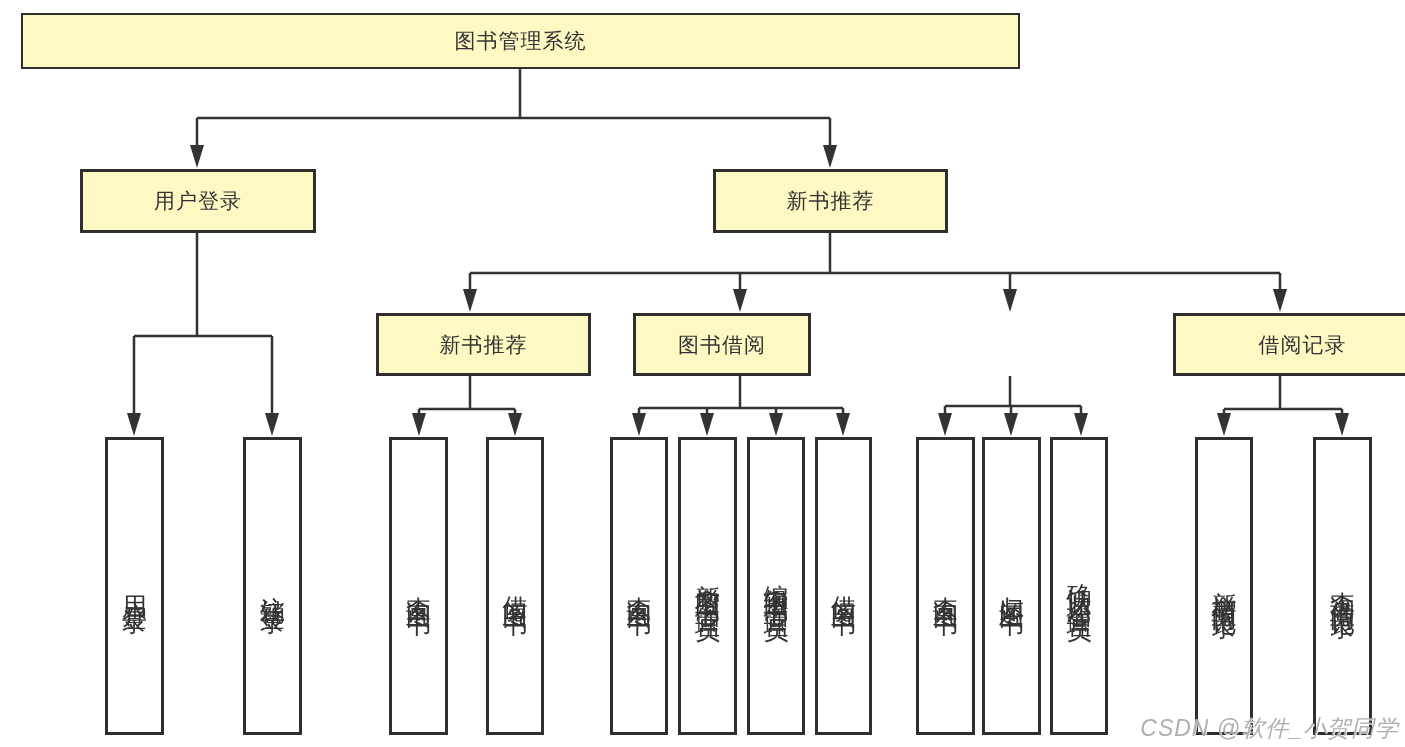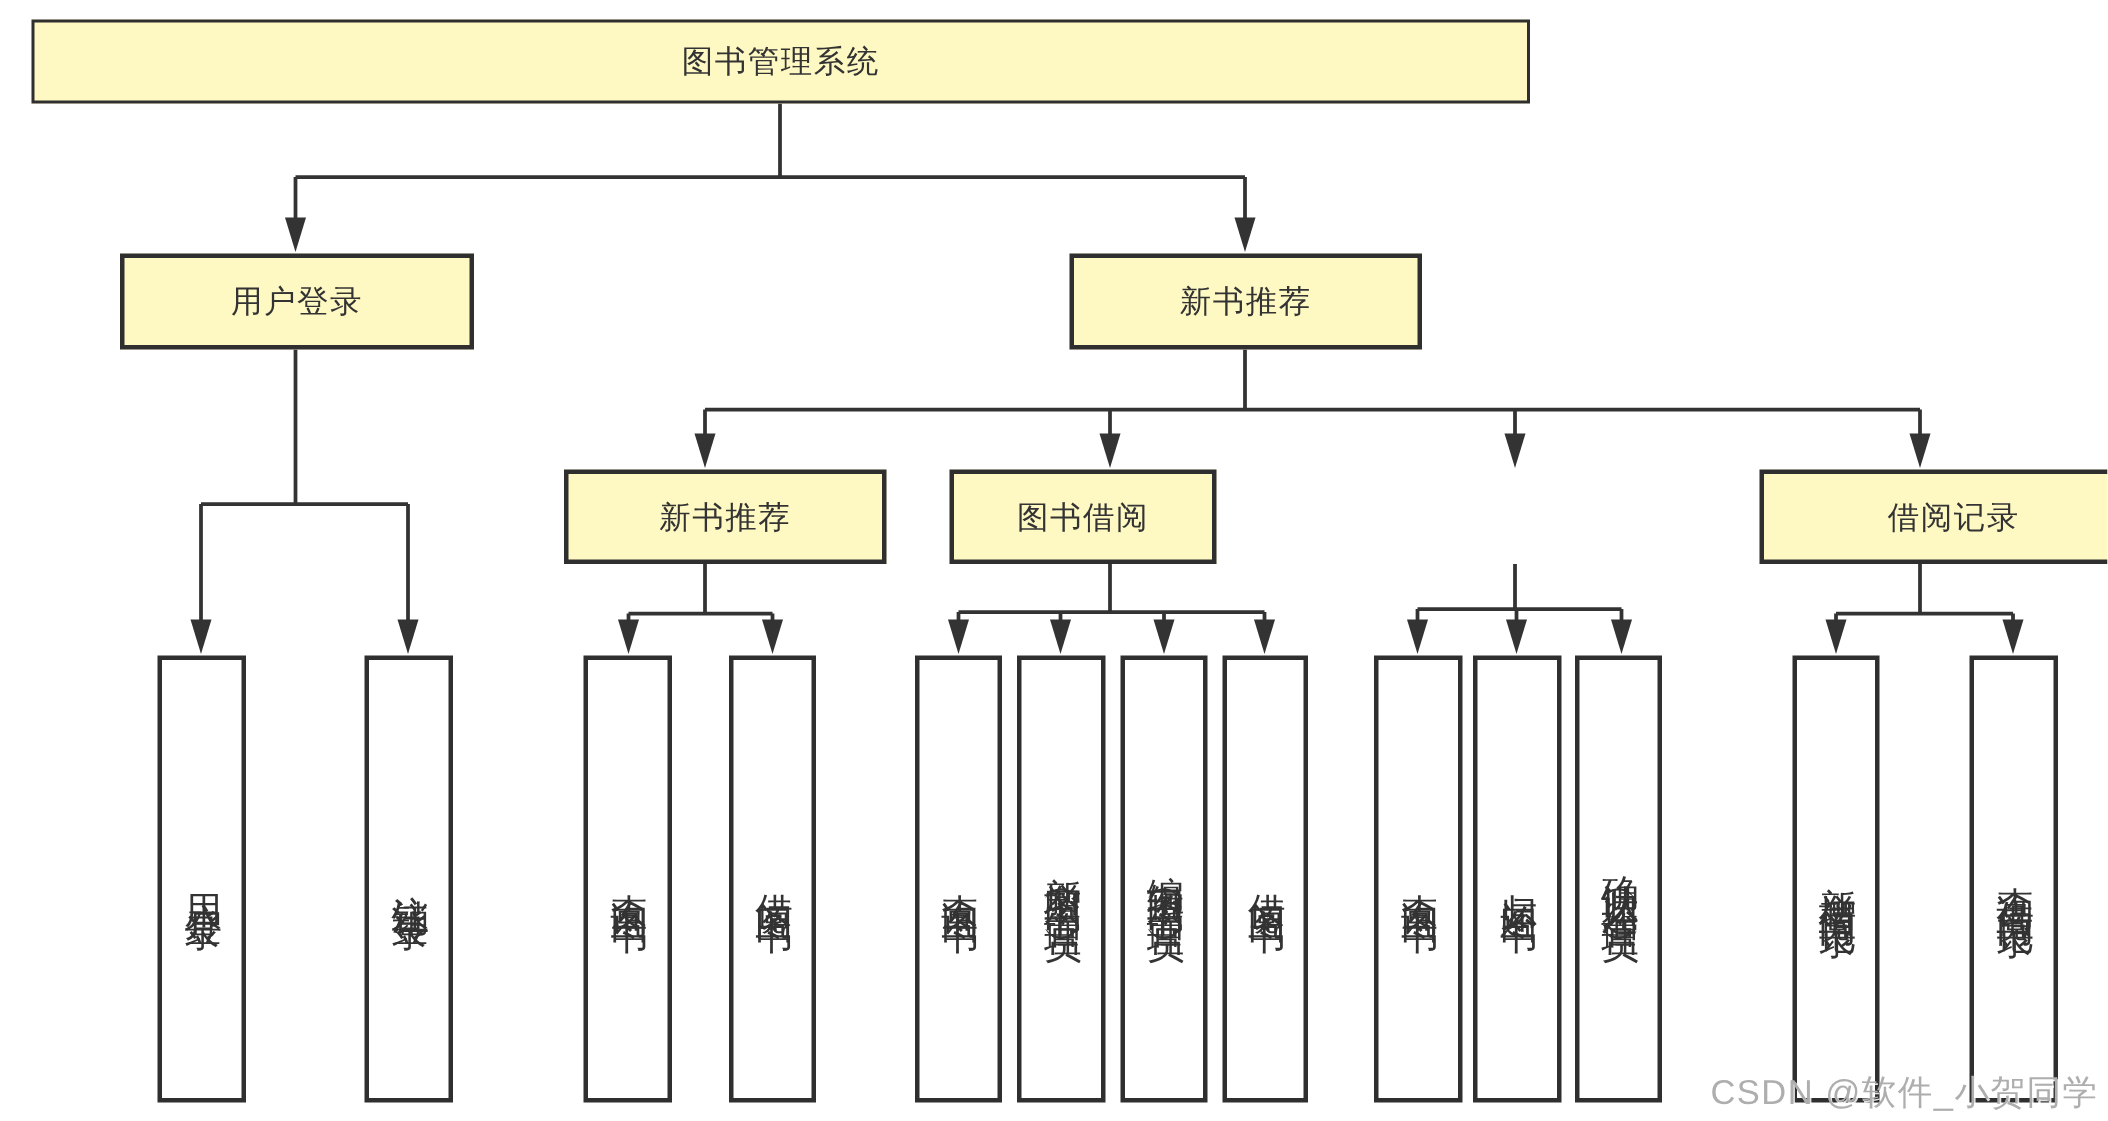--- a/index.html
+++ b/index.html
@@ -32,20 +32,21 @@
   }
   .vtext{
     writing-mode:vertical-rl;text-orientation:mixed;
     font-size:25px;line-height:1;letter-spacing:5px;
   }
   .watermark{
     position:absolute;top:713px;right:6px;
     font-size:23px;letter-spacing:1px;color:var(--wm);
     text-shadow:1px 1px 0 rgba(255,255,255,.85);
     white-space:nowrap;
+    font-style:italic;
   }
 </style>
 </head>
 <body>
 
 <div class="canvas">
 
   <svg class="connector-layer" viewBox="0 0 1405 747" xmlns="http://www.w3.org/2000/svg">
     <path d="M520 69 V118 M197 118 H830 M197 118 V150 M830 118 V150"></path>
     <polygon points="190,145 204,145 197,168"></polygon>

